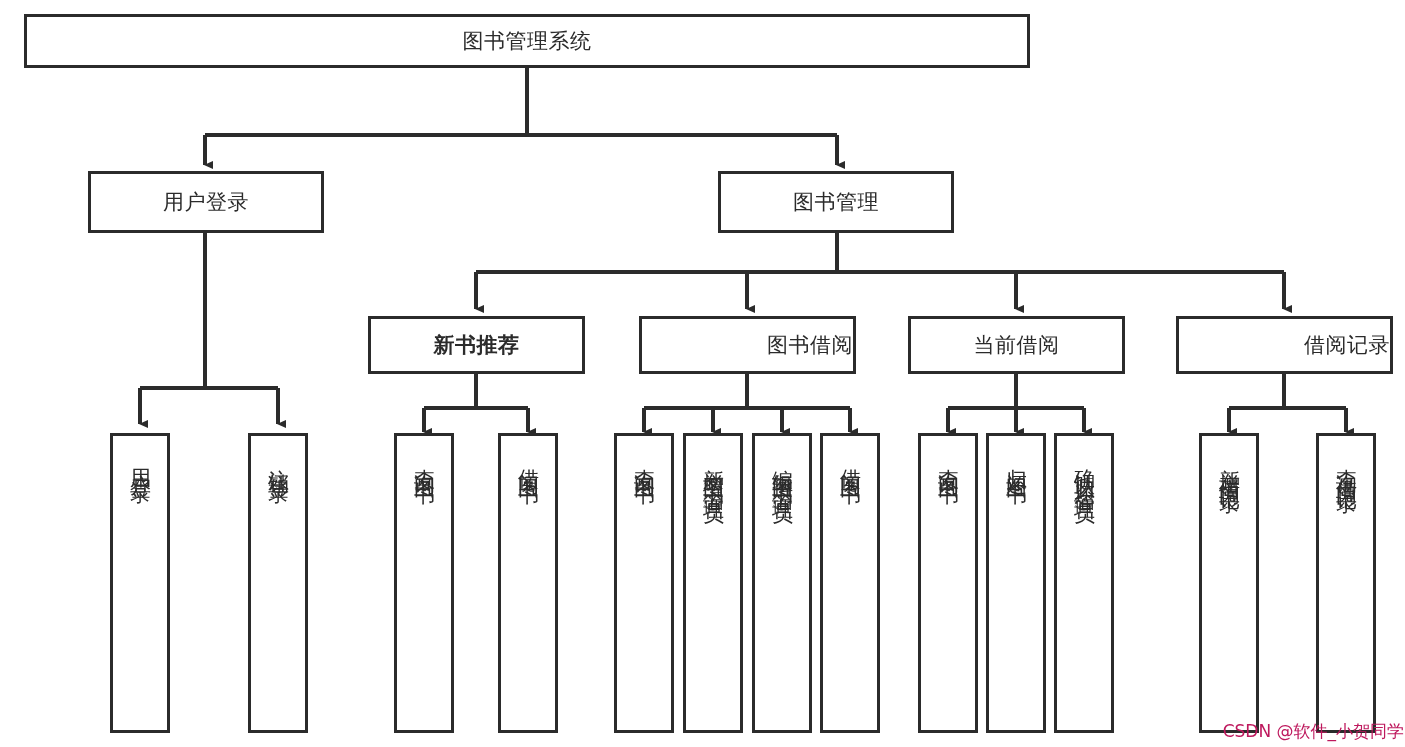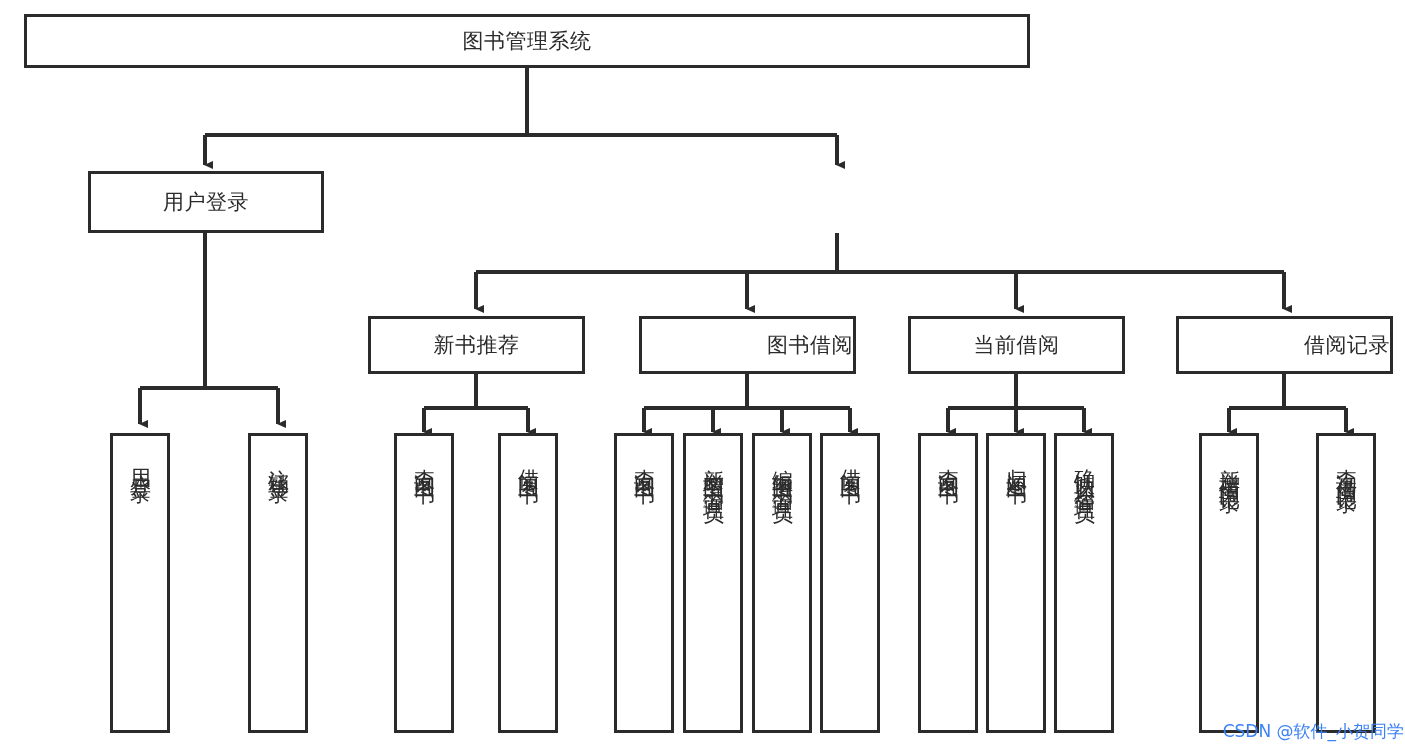--- a/index.html
+++ b/index.html
@@ -61,21 +61,21 @@
     line-height: 1.1;
     letter-spacing: 5px;
     white-space: nowrap;
     display: block;
   }
   #watermark {
     position: absolute;
     right: 8px;
     bottom: 4px;
     font-size: 17px;
-    color: #3b82f6;
+    color: #be185d;
     white-space: nowrap;
     font-family: "DejaVu Sans", "Liberation Sans", sans-serif;
   }
 </style>
 </head>
 <body>
 
 <div id="diagram-root">
 
   <svg id="connector-layer" viewBox="0 0 1405 747" width="1405" height="747" xmlns="http://www.w3.org/2000/svg">
@@ -130,22 +130,25 @@
     </g>
   </svg>
 
   <div class="node root" style="left:17px; top:14px; width:1006px; height:54px;">
     <span class="node-label">图书管理系统</span>
   </div>
 
   <div class="node horiz" style="left:81px; top:171px; width:236px; height:62px;">
     <span class="node-label">用户登录</span>
   </div>
-
-  <div class="node horiz" style="left:361px; top:316px; width:217px; height:58px;">
+  <div class="node horiz" style="left:711px; top:171px; width:236px; height:62px;">
+    <span class="node-label">图书管理</span>
+  </div>
+
+  <div class="node horiz" style="left:361px; top:316px; width:217px; height:58px;font-weight:bold;">
     <span class="node-label">新书推荐</span>
   </div>
   <div class="node horiz" style="left:632px; top:316px; width:217px; height:58px;justify-content:flex-end;">
     <span class="node-label">图书借阅</span>
   </div>
   <div class="node horiz" style="left:901px; top:316px; width:217px; height:58px;">
     <span class="node-label">当前借阅</span>
   </div>
   <div class="node horiz" style="left:1169px; top:316px; width:217px; height:58px;justify-content:flex-end;">
     <span class="node-label">借阅记录</span>

